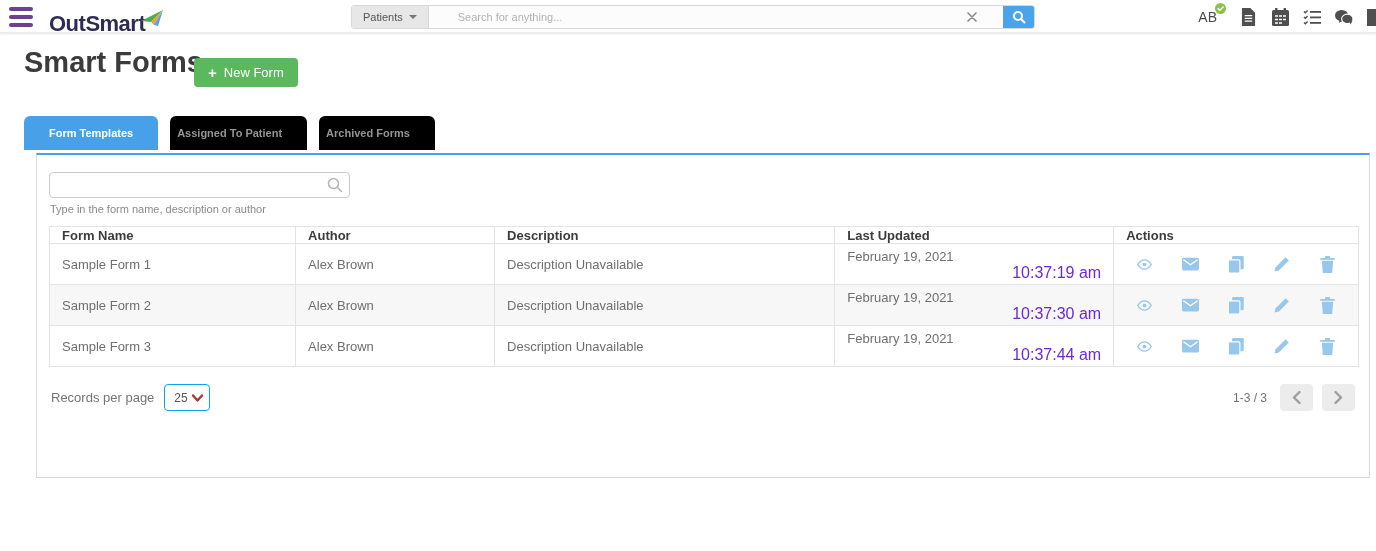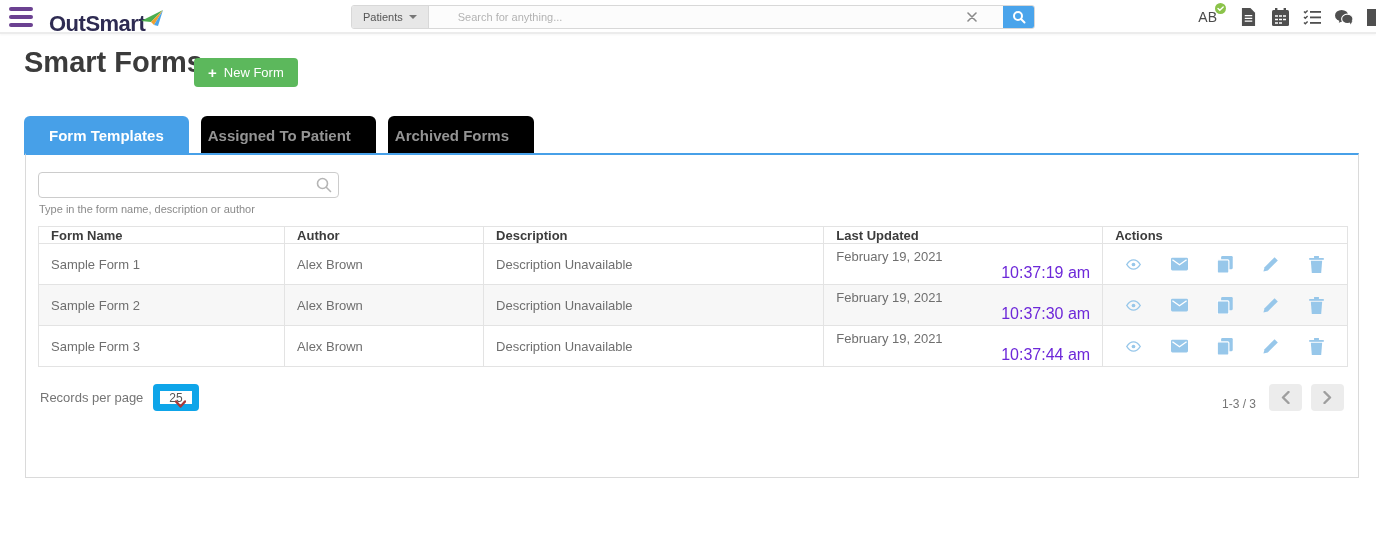--- a/index.html
+++ b/index.html
@@ -28,47 +28,47 @@
   .user-badge { position:absolute; top:-6px; right:-9px; }
   .tb-icon { width:18px; height:18px; display:flex; align-items:center; justify-content:center; cursor:pointer; }
 
   
   .page-title { position:absolute; left:24px; top:46px; font-size:29px; font-weight:bold; color:#3b3b3b; }
   .new-form-btn { position:absolute; left:194px; top:58px; height:29px; padding:0 14px; background:#5cb85c; border:none; border-radius:4px; color:#fff; font-size:13px; display:flex; align-items:center; gap:7px; cursor:pointer; font-family:inherit; }
   .plus-glyph { font-size:15px; font-weight:bold; line-height:1; }
 
   
   .tabs { position:absolute; left:24px; top:116px; display:flex; gap:12px; }
-  .tab { padding:11px 25px; font-size:15px; font-weight:bold; border-radius:6px 6px 0 0; cursor:pointer; }
+  .tab { padding:11px 25px; font-size:11px; font-weight:bold; border-radius:6px 6px 0 0; cursor:pointer; }
   .tab.active { background:#47a0e8; color:#fff; }
   .tab.inactive { background:#000000; color:#949494;padding-left:7px; }
 
   
-  .panel { position:absolute; left:25px; top:153px; width:1334px; height:325px; border:1px solid #dadada; border-top:2px solid #47a0e8; background:#fff; }
+  .panel { position:absolute; left:36px; top:153px; width:1334px; height:325px; border:1px solid #dadada; border-top:2px solid #47a0e8; background:#fff; }
   .filter-wrap { position:relative; width:301px; margin:17px 0 0 12px; }
   .filter-input { width:100%; height:26px; border:1px solid #ccc; border-radius:4px; padding:0 30px 0 10px; font-size:12px; color:#555; outline:none; font-family:inherit; }
   .filter-mag { position:absolute; right:7px; top:5px; }
   .filter-hint { margin:5px 0 0 13px; font-size:11px; color:#8a8a8a; }
 
   table.forms { width:1310px; margin:11px 12px 0; border-collapse:collapse; table-layout:fixed; }
   .forms th, .forms td { border:1px solid #e3e3e3; text-align:left; vertical-align:middle; }
   .forms th { height:17px; padding:0 12px; font-size:13px; font-weight:bold; color:#3c3c3c; }
   .forms td { height:41px; padding:4px 12px; font-size:13px; color:#6f6f6f; }
   .forms tr.zebra td { background:#f7f7f7; }
   .col-name { width:18.8%; } .col-author { width:15.2%; } .col-desc { width:26%; } .col-updated { width:21.3%; } .col-actions { width:18.7%; }
   .updated-date { color:#6f6f6f; font-size:13px; line-height:16px; }
   .updated-time { color:#6d28d9; font-size:16px; line-height:15px;text-align:right; }
   .actions-cell { display:flex; align-items:center; justify-content:space-between; padding:0 10px; }
   .action-icon { width:17px; height:17px; color:#97c7ea; cursor:pointer; display:flex; align-items:center; justify-content:center; }
 
   .table-footer { display:flex; align-items:center; margin:17px 14px 0; }
   .rpp-label { font-size:13px; color:#757575; }
-  .rpp-select { position:relative; margin-left:10px; width:46px; height:27px; border:7px solid #0ea5e9; border-radius:4px; background:#fff; display:flex; align-items:center; padding-left:9px; font-size:12px; color:#555; cursor:pointer; }
+  .rpp-select { position:relative; margin-left:10px; width:46px; height:27px; border:1px solid #0ea5e9; border-radius:4px; background:#fff; display:flex; align-items:center; padding-left:9px; font-size:12px; color:#555; cursor:pointer; }
   .rpp-caret { position:absolute; right:6px; top:9px; }
-  .footer-right { margin-left:auto; display:flex; align-items:flex-end; gap:9px; }
+  .footer-right { margin-left:auto; display:flex; align-items:center; gap:9px; }
   .range-label { font-size:12px; color:#757575; margin-right:4px; }
   .page-btn { width:33px; height:27px; background:#ececec; border:none; border-radius:4px; display:flex; align-items:center; justify-content:center; cursor:pointer; }
 </style>
 </head>
 <body>
 
 <div class="screen">
 
   <header class="topbar">
     <div class="hamburger">

